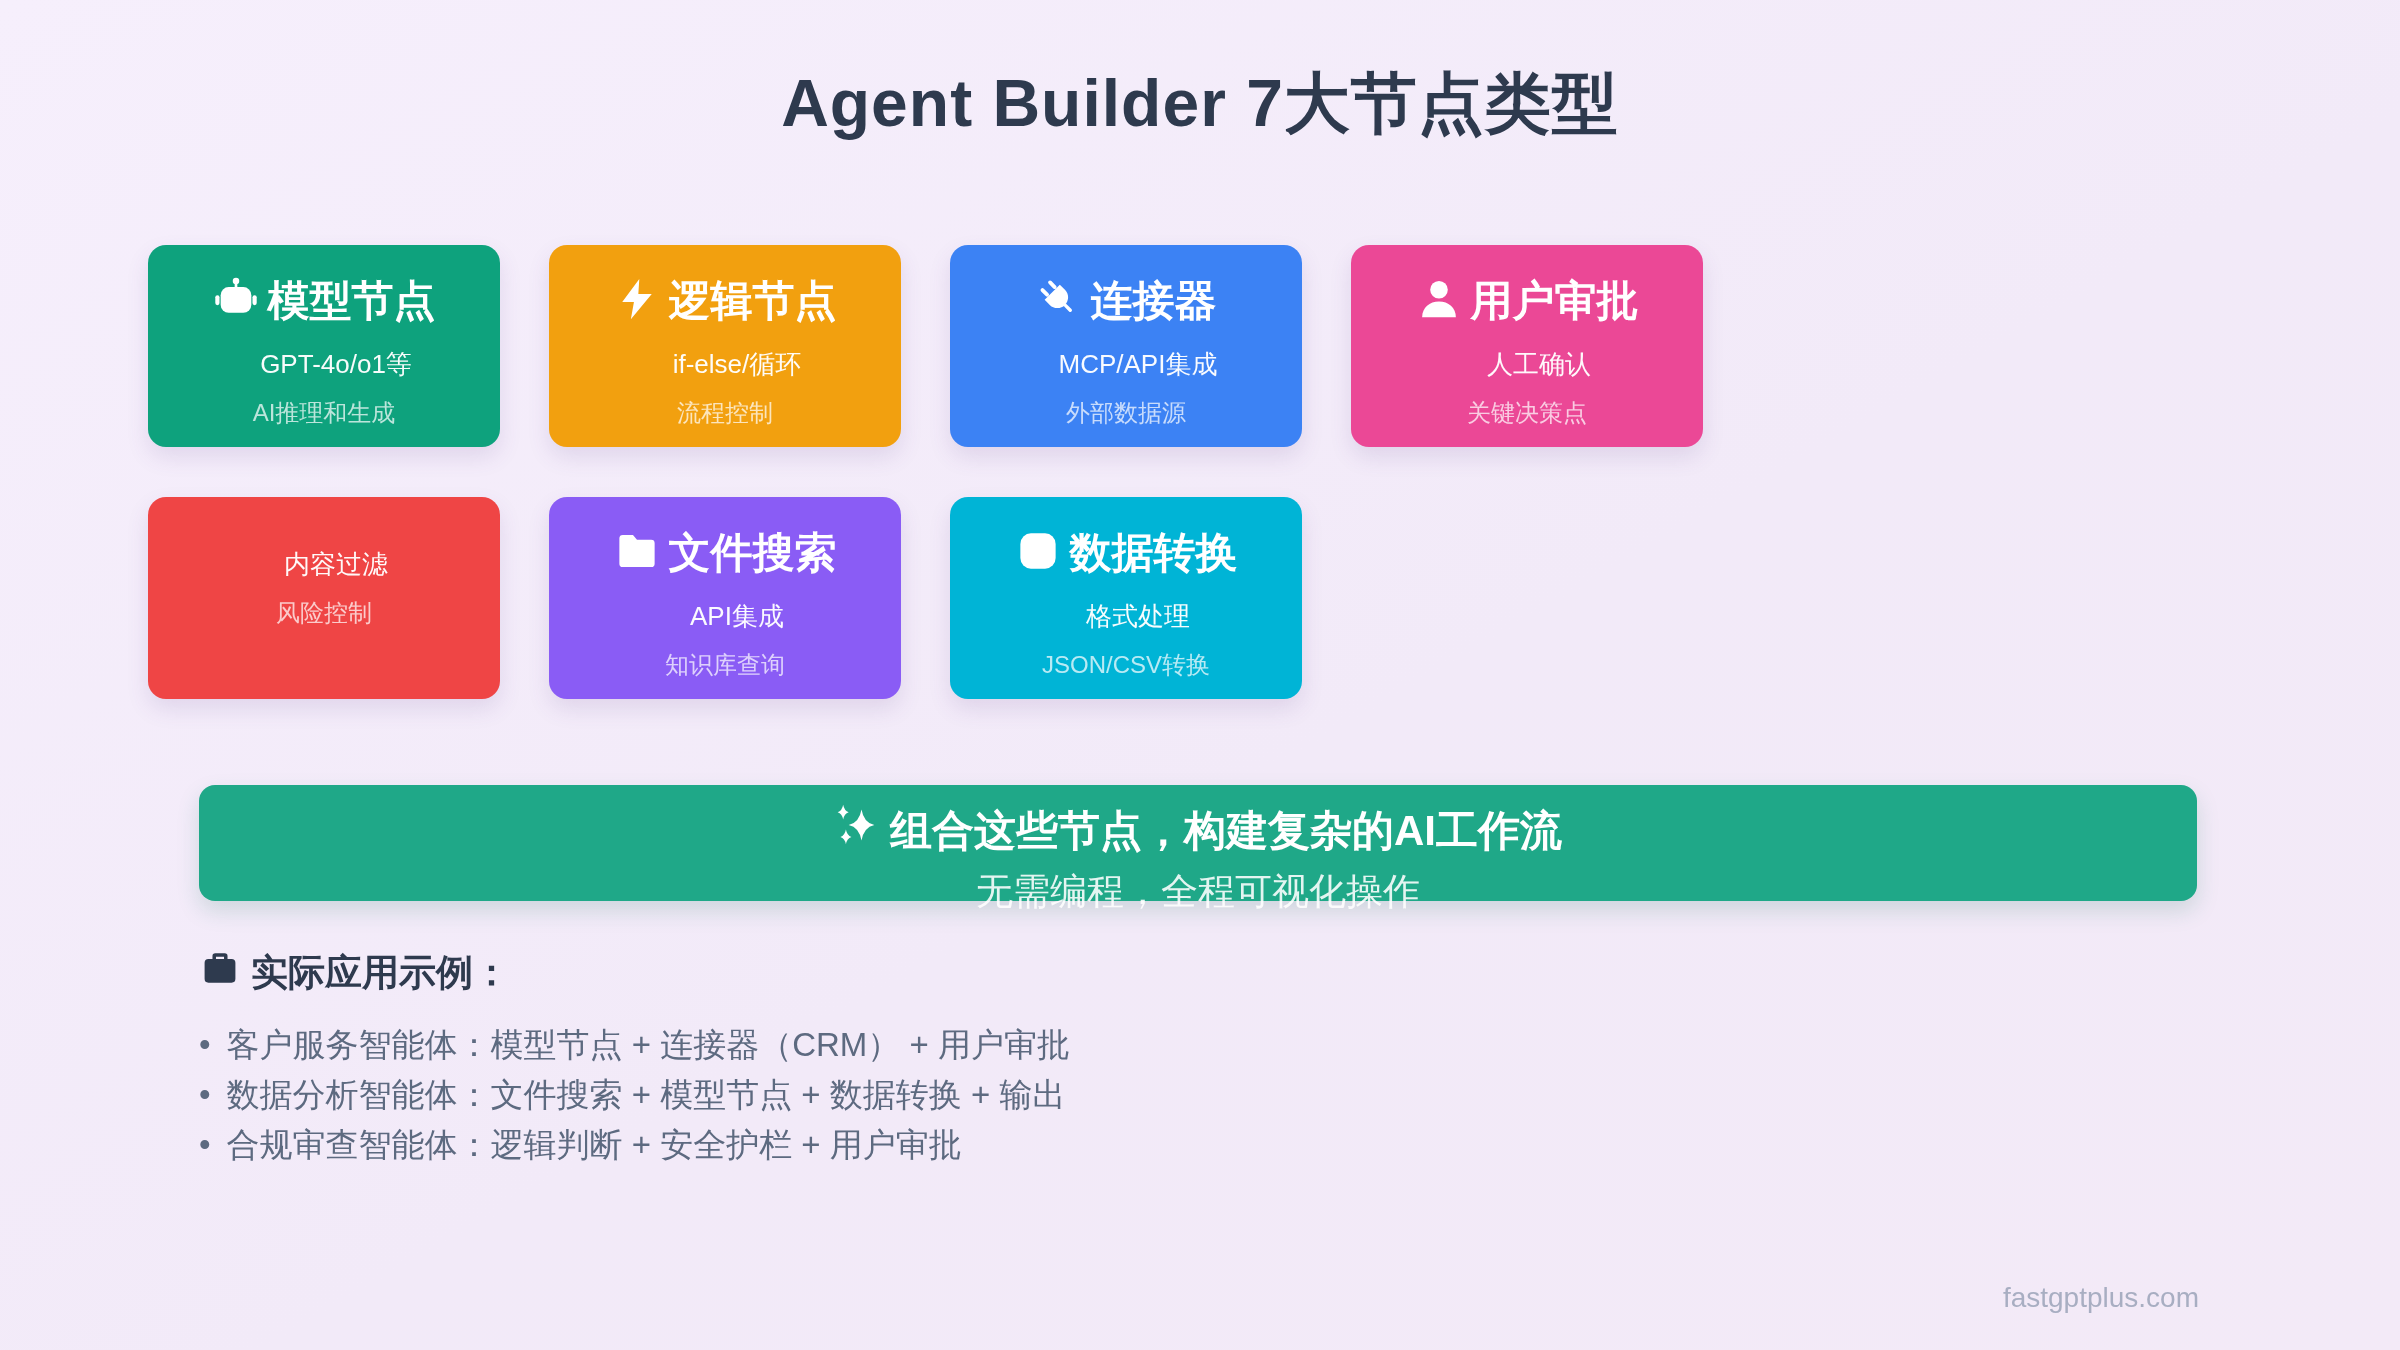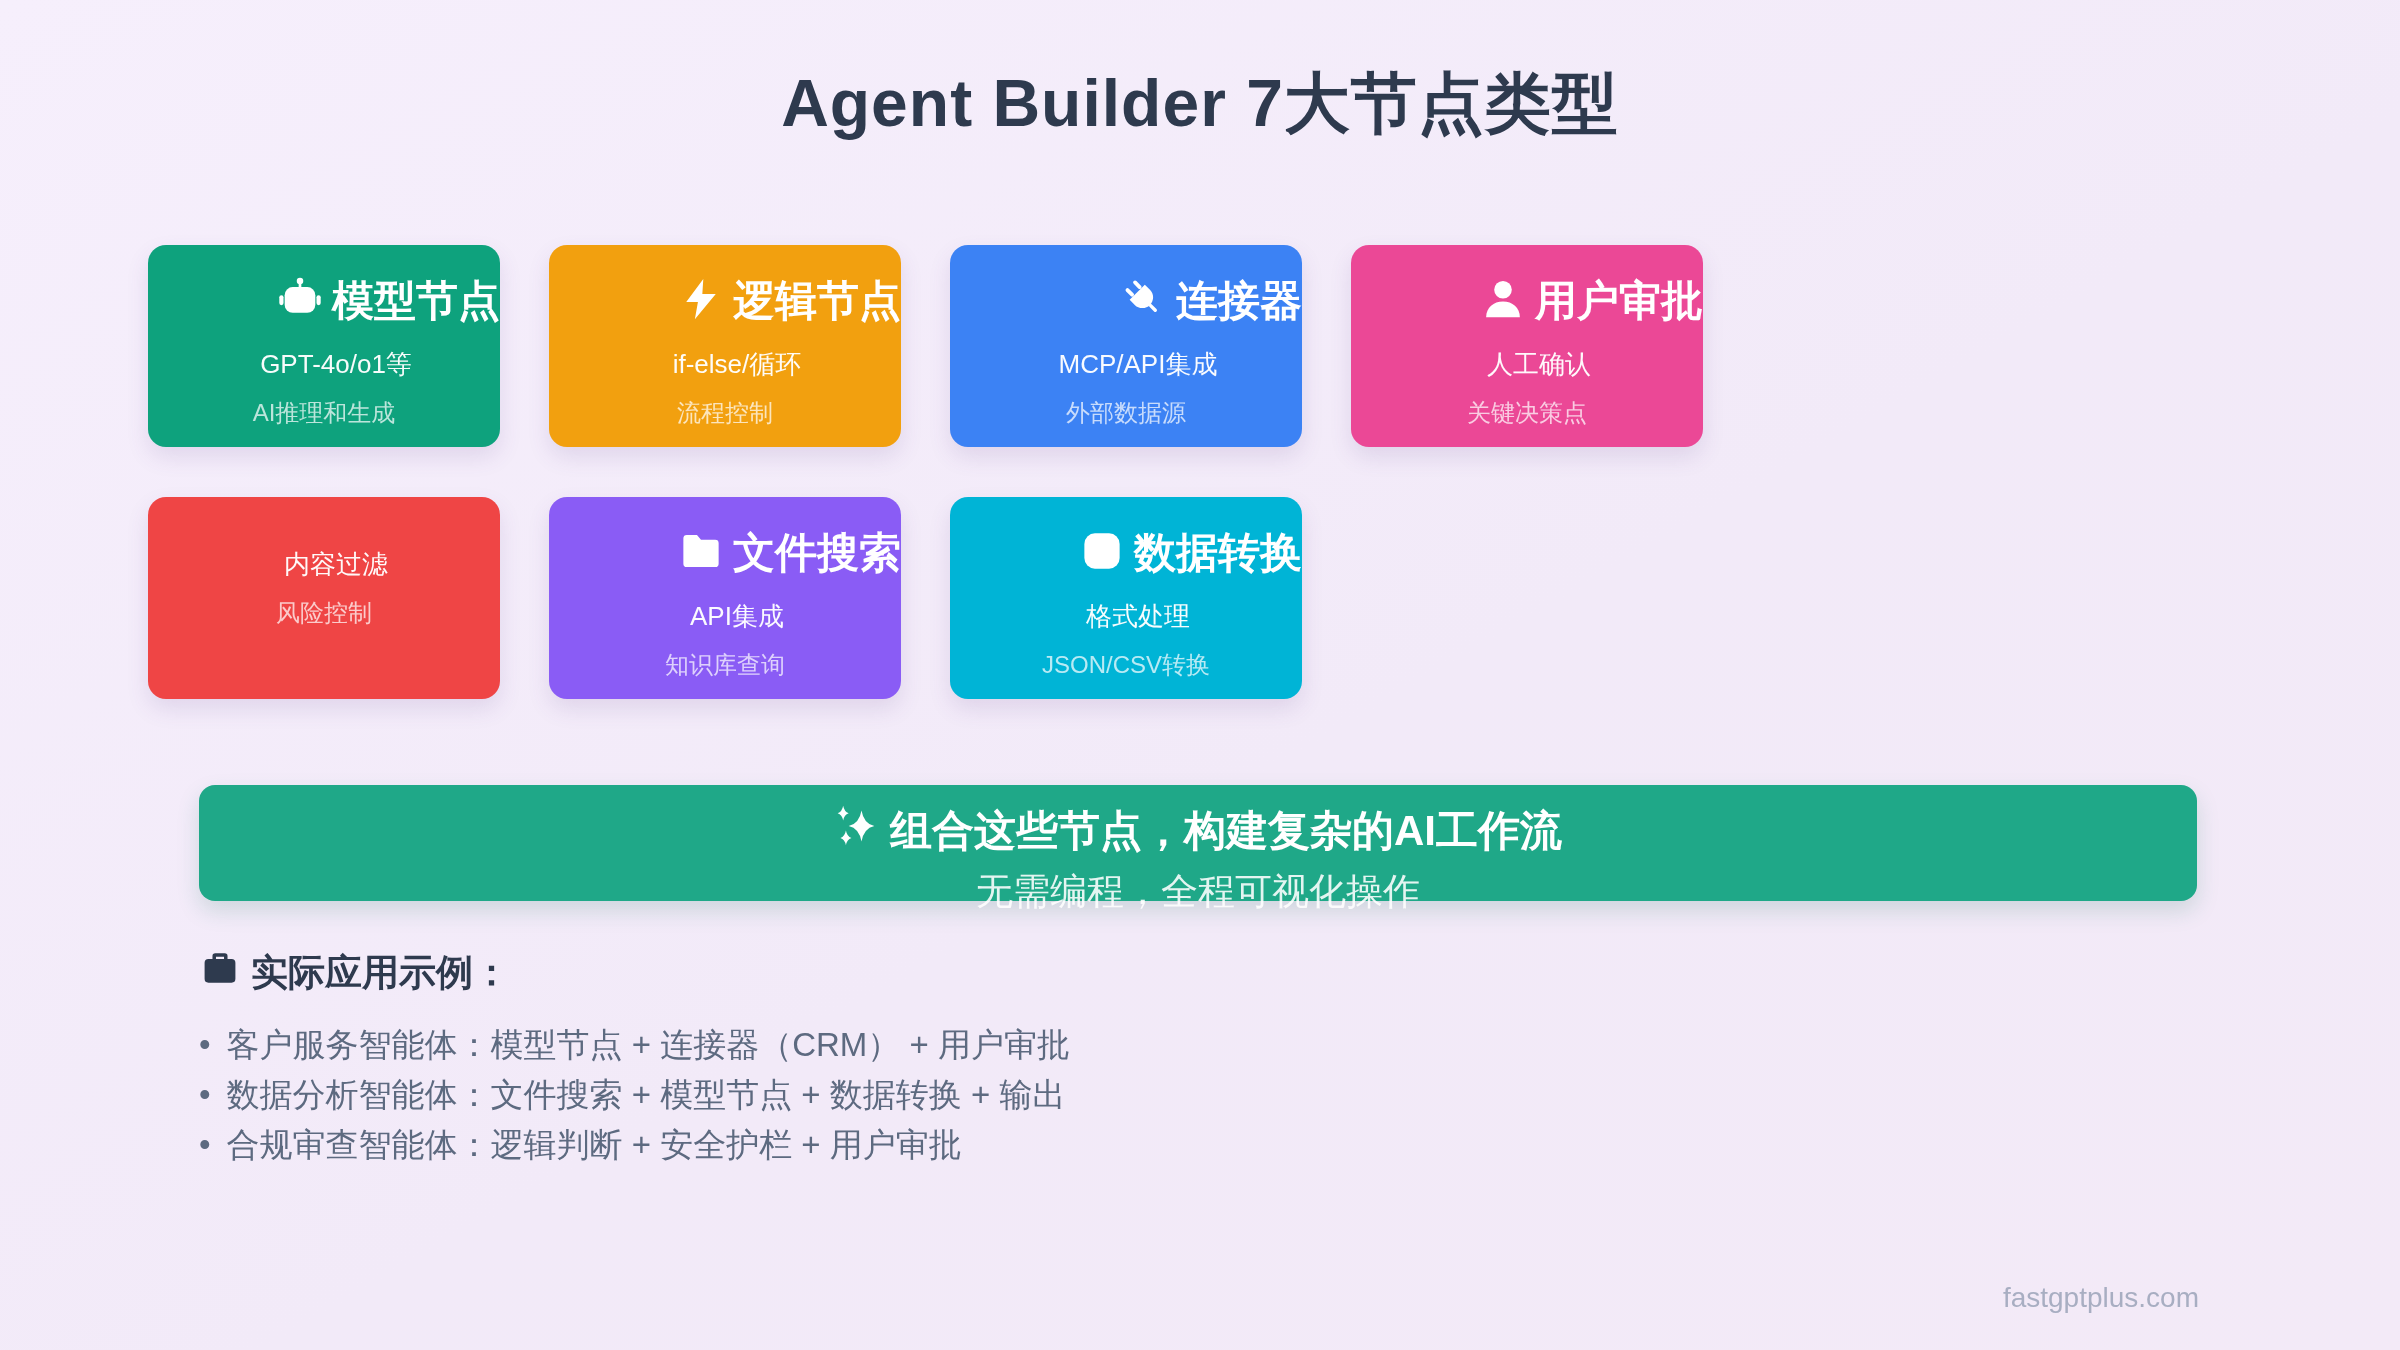--- a/index.html
+++ b/index.html
@@ -29,40 +29,40 @@
     height: 202px;
     border-radius: 18px;
     color: #ffffff;
     text-align: center;
     padding-top: 30px;
     box-shadow: 0 10px 22px rgba(90, 60, 140, 0.13);
   }
   .card-head {
     display: flex;
     align-items: center;
-    justify-content: flex-end;
+    justify-content: center;
     gap: 9px;
     height: 52px;
   }
   .card-head svg { width: 46px; height: 46px; fill: #ffffff; }
   .card-title { font-size: 42px; font-weight: 700; }
   .card-sub  { margin-top: 20px; font-size: 26px; color: rgba(255,255,255,0.97); padding-left: 24px; }
   .card-desc { margin-top: 15px; font-size: 24px; color: rgba(255,255,255,0.72); }
   .banner {
     margin: 86px 0 0 199px;
     width: 1998px;
     height: 116px;
     border-radius: 16px;
     text-align: center;
     padding-top: 18px;
     box-shadow: 0 10px 22px rgba(40, 120, 100, 0.18);
   }
   .banner-title {
     display: flex;
-    align-items: center;
+    align-items: flex-start;
     justify-content: center;
     gap: 12px;
     font-size: 42px;
     font-weight: 700;
     color: #ffffff;
   }
   .banner-title svg { width: 44px; height: 44px; fill: #ffffff; }
   .banner-sub { margin-top: 8px; font-size: 37px; color: rgba(255,255,255,0.88); }
   .examples { margin: 46px 0 0 199px; }
   .examples-head {

